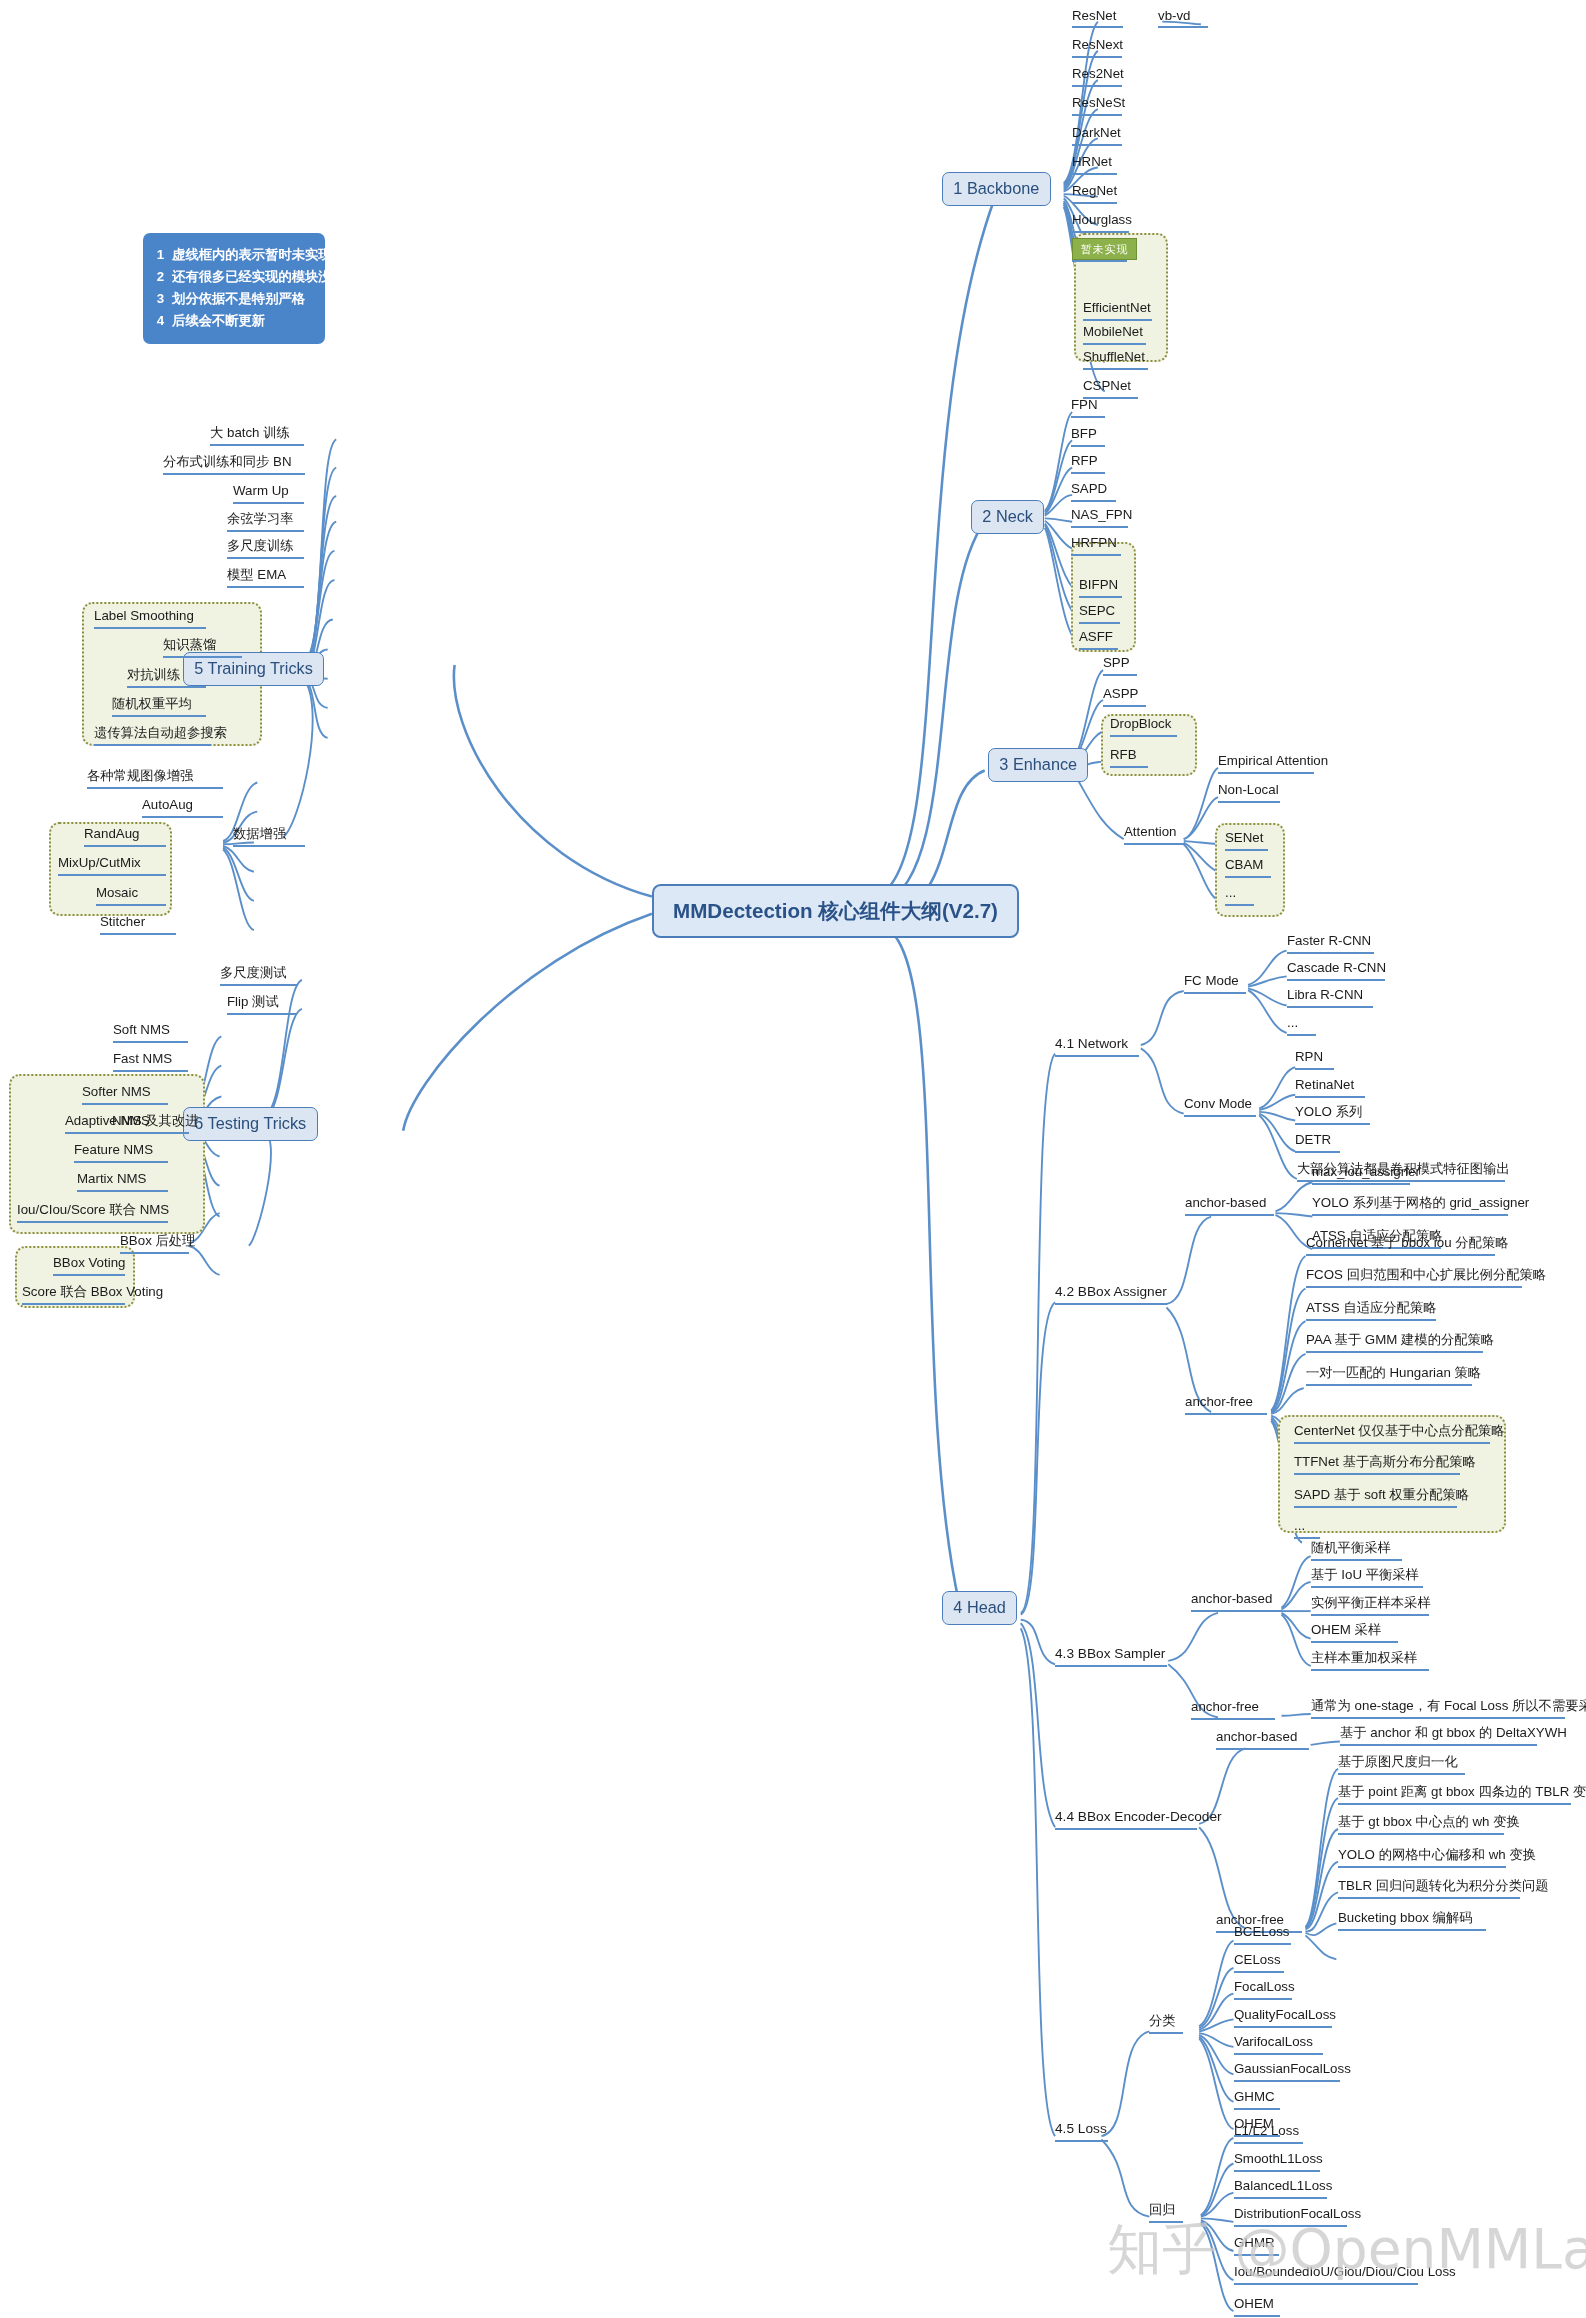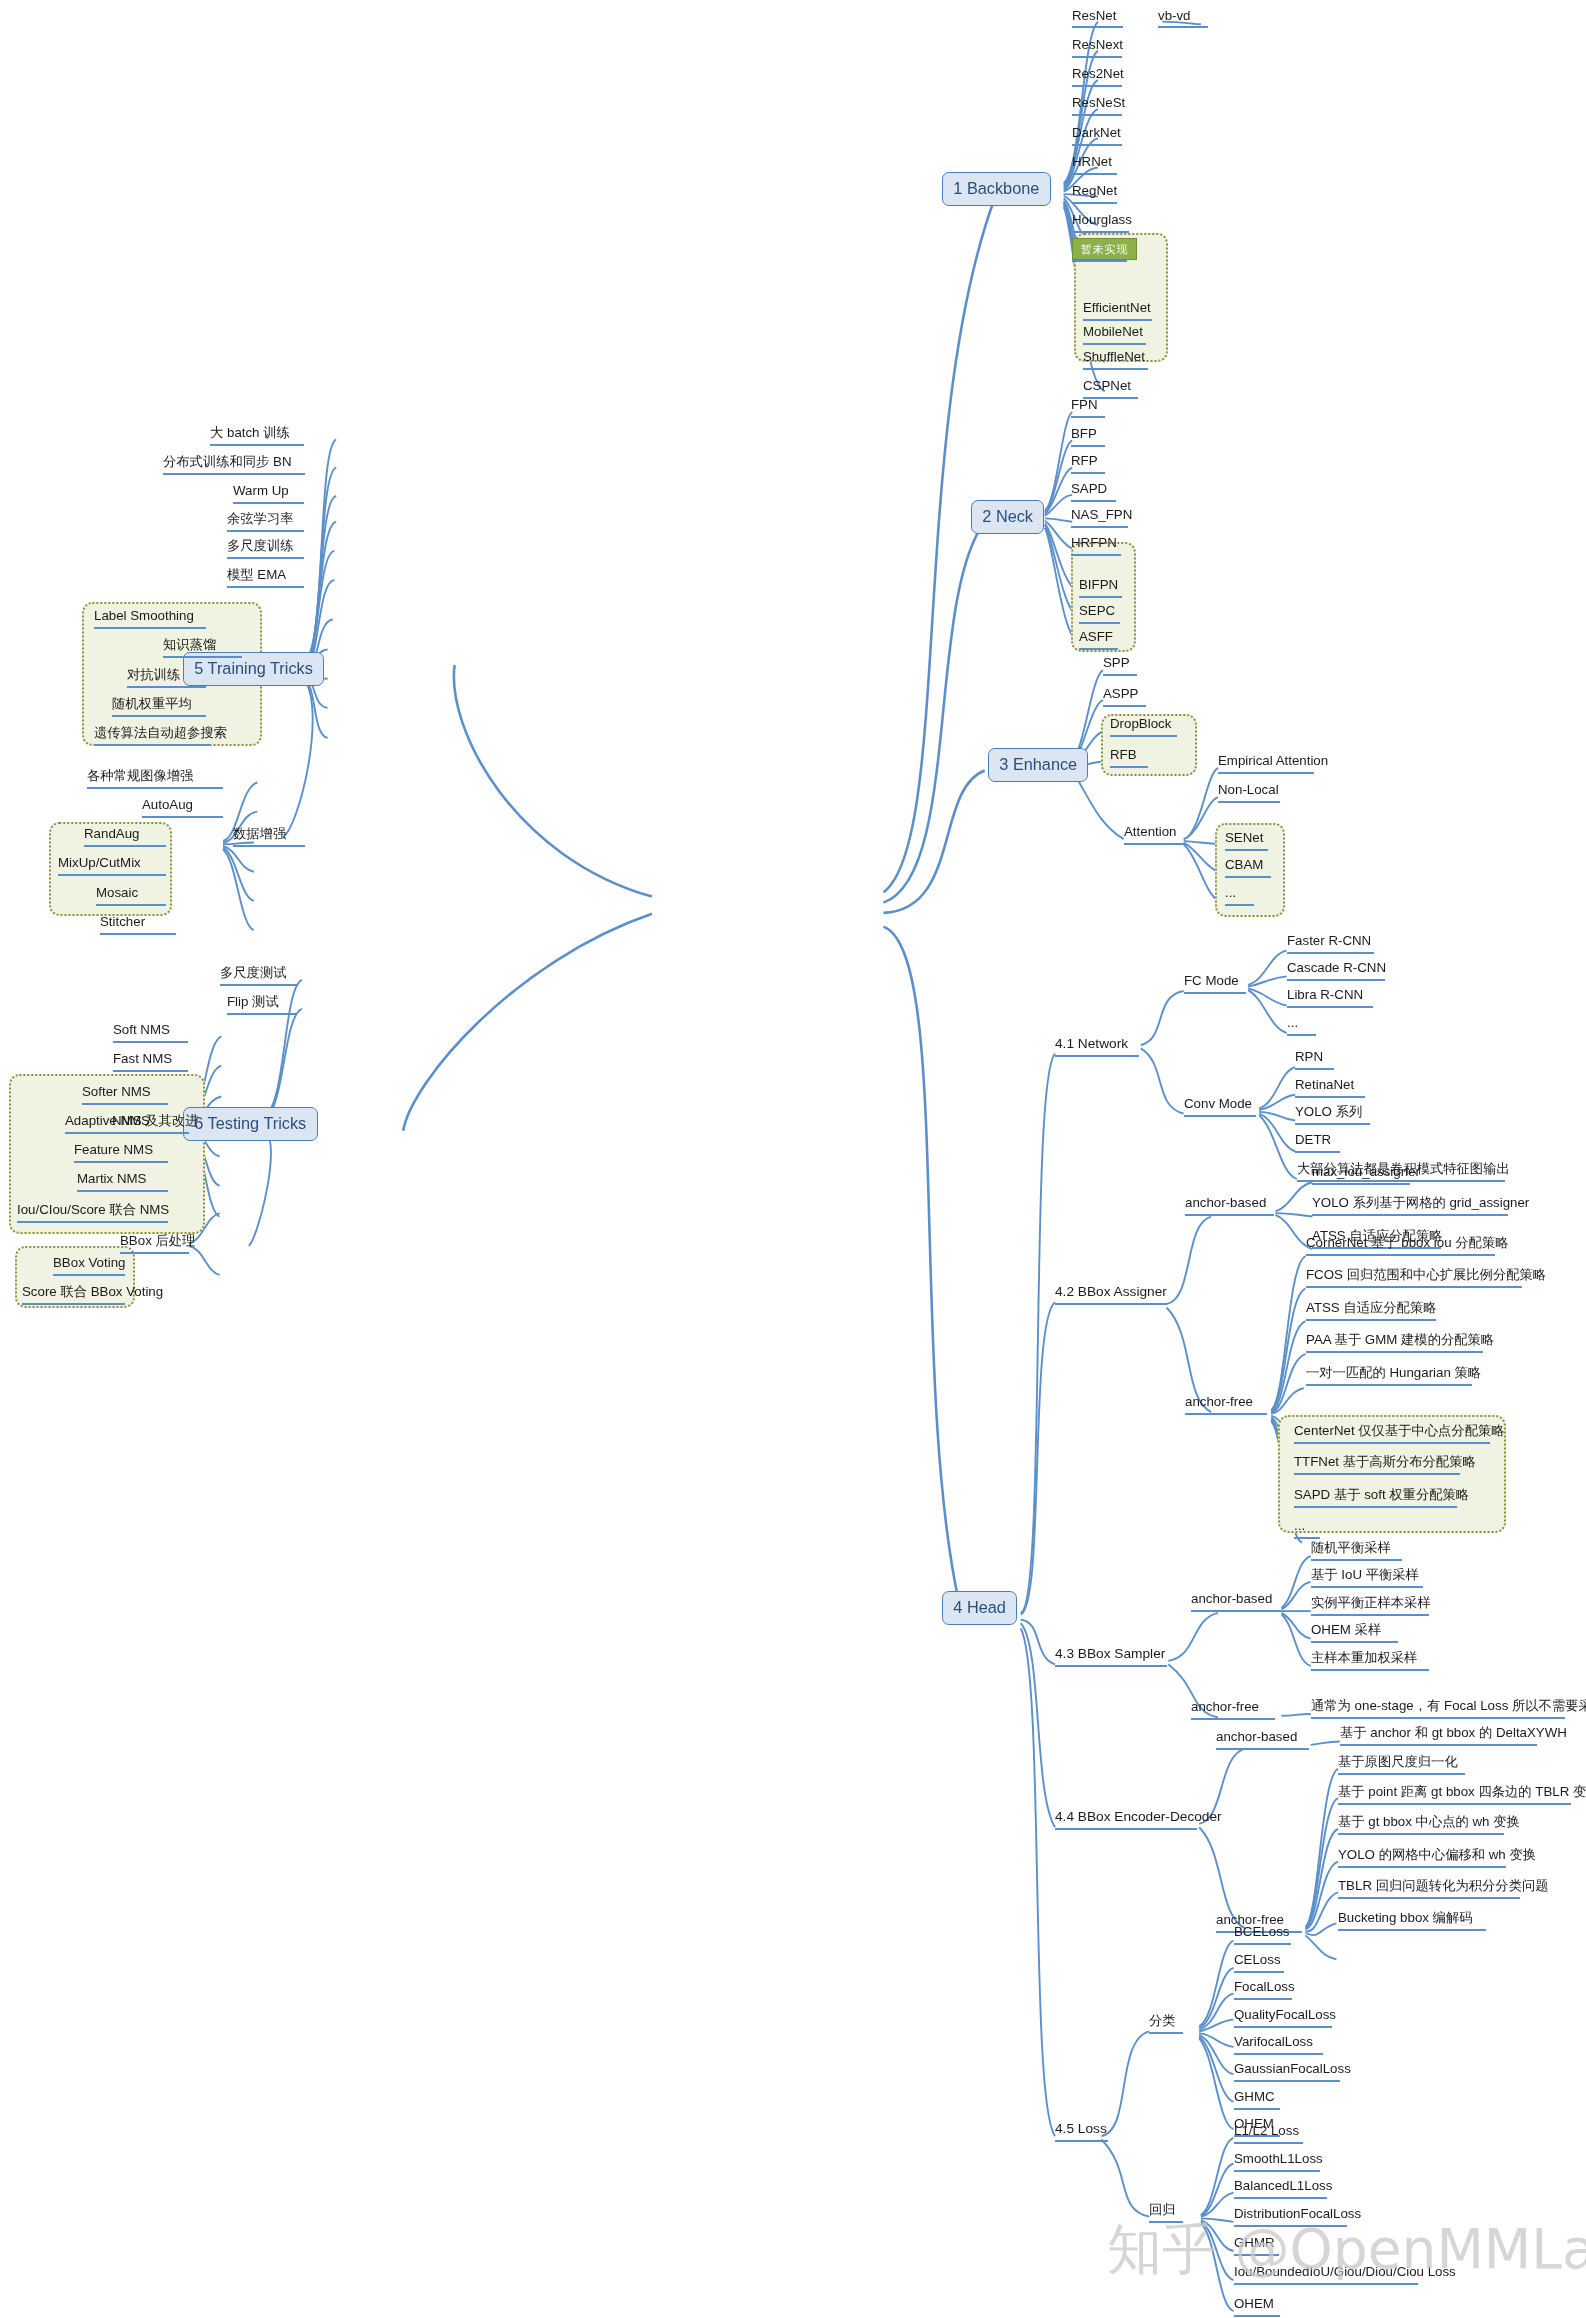--- a/index.html
+++ b/index.html
@@ -248,21 +248,28 @@
       <path d="M220,1310 C238,1310 240,1312 256,1312"></path>
       <path d="M220,1312 C238,1316 240,1344 256,1348"></path>
       <path d="M220,1314 C238,1322 240,1378 256,1382"></path>
       <path d="M220,1316 C238,1328 240,1412 256,1418"></path>
       <path d="M308,1318 C330,1330 300,1446 290,1452"></path>
       <path d="M220,1450 C238,1444 240,1418 256,1414"></path>
       <path d="M220,1452 C238,1456 240,1482 256,1486"></path>
     </g>
   </svg>
 
-
+  <div class="notes" style="left:143px;top:233px;width:182px;">
+    <div><span class="num">1</span><span>虚线框内的表示暂时未实现</span></div>
+    <div><span class="num">2</span><span>还有很多已经实现的模块没有列出</span></div>
+    <div><span class="num">3</span><span>划分依据不是特别严格</span></div>
+    <div><span class="num">4</span><span>后续会不断更新</span></div>
+  </div>
+
+  <div class="root" style="left:652px;top:884px;">MMDectection 核心组件大纲(V2.7)</div>
 
   <div class="branch" style="left:942px;top:172px;">1 Backbone</div>
   <div class="group" style="left:1074px;top:233px;width:94px;height:129px;"></div>
   <div class="tag" style="left:1072px;top:238px;">暂未实现</div>
 
   <div class="leaf" style="left:1072px;top:6.9px;width:51px;">ResNet</div>
   <div class="leaf" style="left:1158px;top:6.9px;width:50px;">vb-vd</div>
   <div class="leaf" style="left:1072px;top:36px;width:50px;">ResNext</div>
   <div class="leaf" style="left:1072px;top:65px;width:50px;">Res2Net</div>
   <div class="leaf" style="left:1072px;top:94px;width:50px;">ResNeSt</div>

